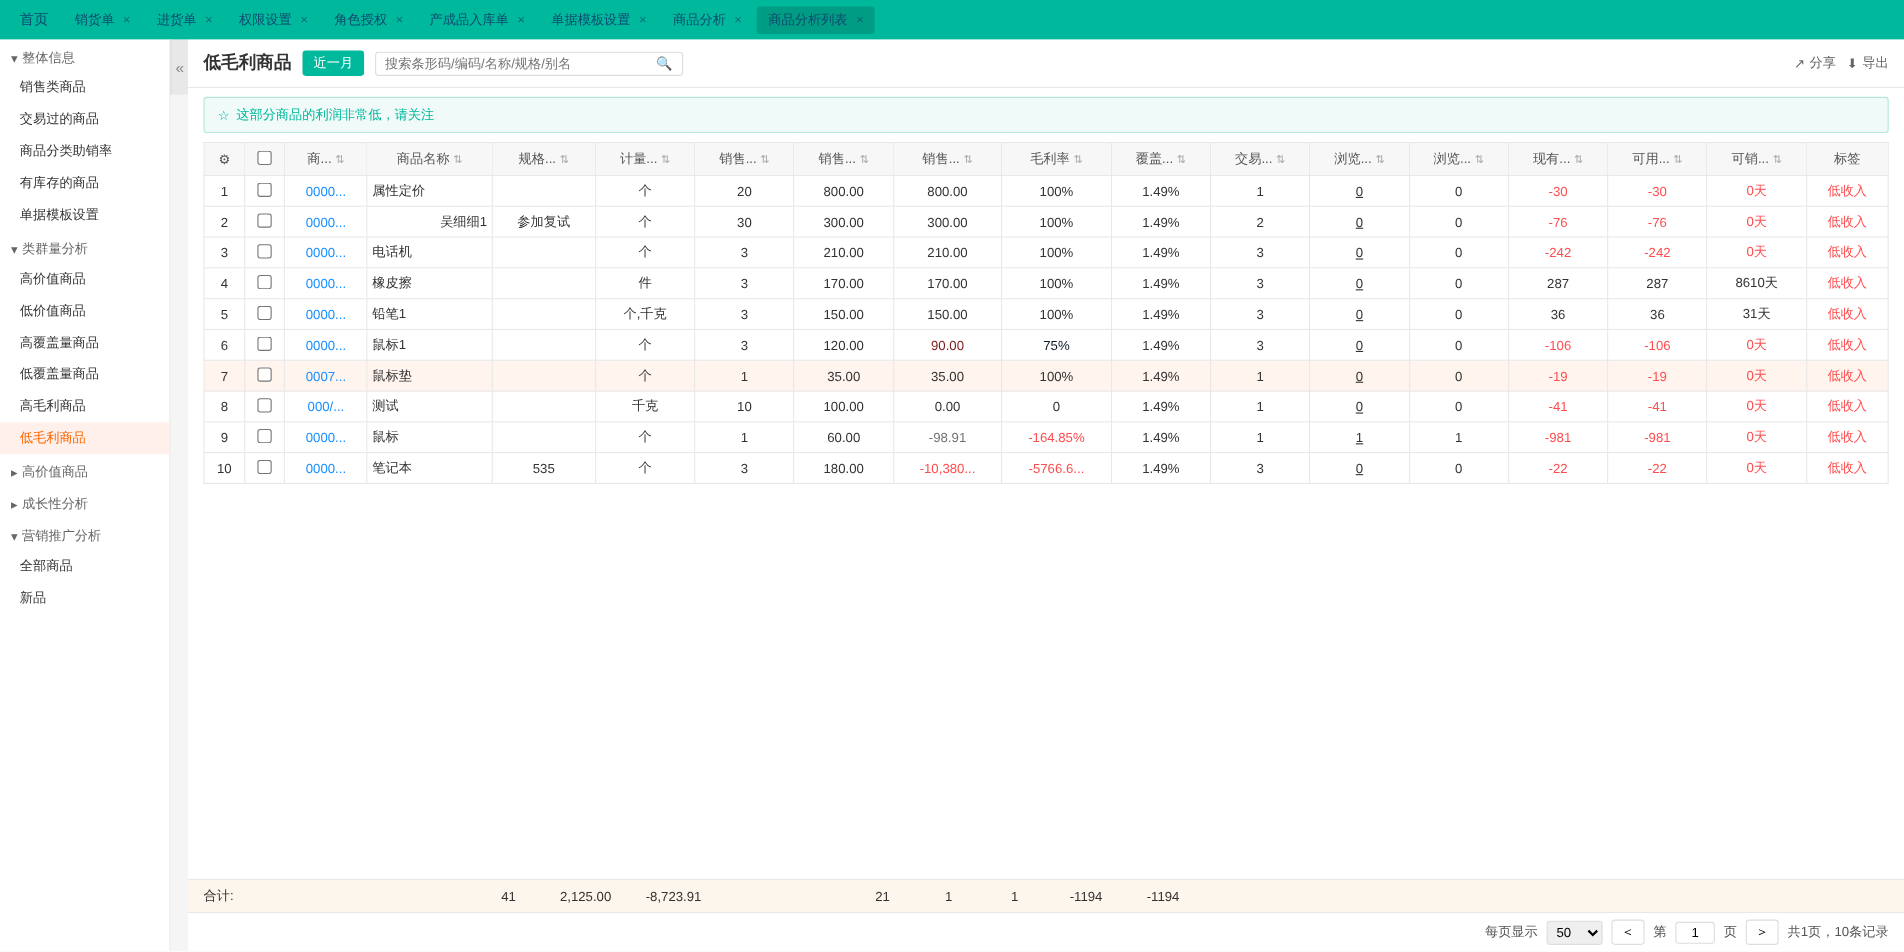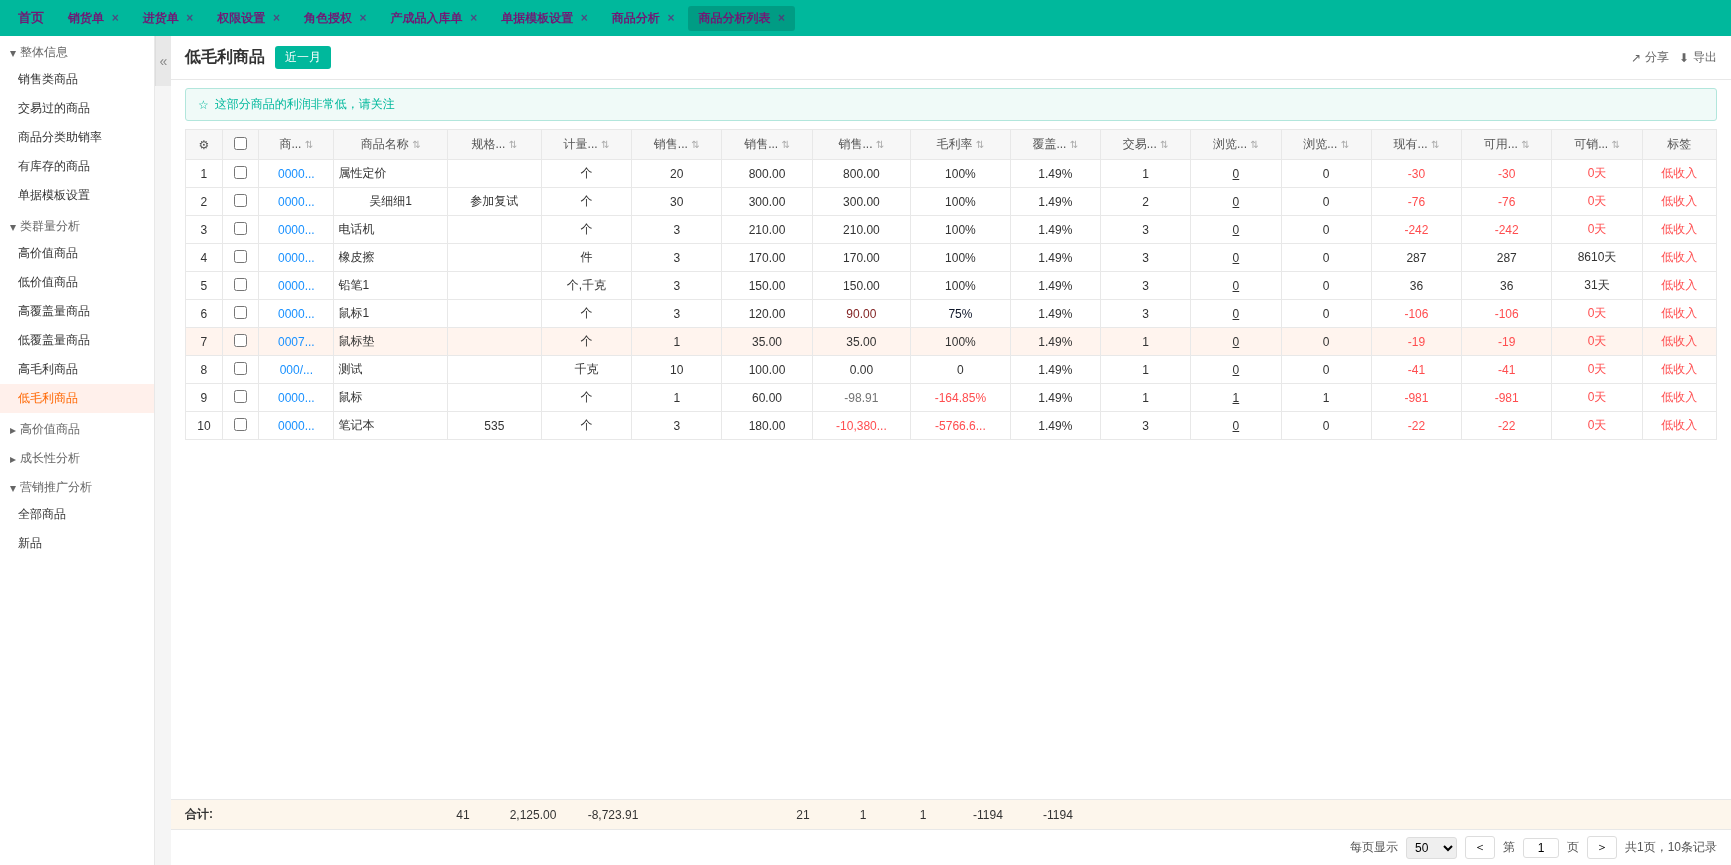--- a/index.html
+++ b/index.html
@@ -8,27 +8,26 @@
     
     .top-nav {
       background: #00b89c;
       display: flex;
       align-items: center;
       height: 36px;
       padding: 0 8px;
       gap: 4px;
     }
     .top-nav .nav-item {
-      color: #701a75;
+      color: #0c4a6e;
       padding: 4px 10px;
       cursor: pointer;
       font-size: 13px;
       border-radius: 3px;
       white-space: nowrap;
-      font-weight: bold;
     }
     .top-nav .nav-item.active { background: rgba(0,0,0,0.15); }
     .top-nav .nav-item .close-x { margin-left: 4px; opacity: 0.7; }
 
     
     .layout { display: flex; height: calc(100vh - 36px); }
 
     
     .sidebar {
       width: 155px;
@@ -169,21 +168,21 @@
 
     
     .table-footer {
       display: flex;
       align-items: center;
       border-top: 1px solid #e8e8e8;
       padding: 6px 14px;
       background: #fdf6ec;
       font-size: 12px;
     }
-    .footer-total-label { margin-right: 20px; font-weight: 700; color: #333; }
+    .footer-total-label { margin-right: 20px; font-weight: 400; color: #333; }
     .footer-cells {
       display: flex;
       gap: 0;
     }
     .footer-cell {
       min-width: 60px;
       text-align: center;
       padding: 0 4px;
       color: #333;
     }
@@ -296,20 +295,24 @@
     <div class="sidebar-item">新品</div>
   </div>
 
   <div class="collapse-btn">«</div>
 
   <div class="main-content">
 
     <div class="page-header">
       <span class="page-title">低毛利商品</span>
       <button class="filter-btn">近一月</button>
+      <div class="search-box">
+        <input type="text" placeholder="搜索条形码/编码/名称/规格/别名" style="">
+        <span>🔍</span>
+      </div>
       <div class="header-actions">
         <button class="action-btn">
           <span>↗</span>
           <span>分享</span>
         </button>
         <button class="action-btn">
           <span>⬇</span>
           <span>导出</span>
         </button>
       </div>
@@ -362,21 +365,21 @@
       <td>0</td>
       <td style="color:#ff4d4f">-30</td>
       <td style="color:#ff4d4f">-30</td>
       <td style="color:#ff4d4f">0天</td>
       <td style="color:#ff4d4f">低收入</td>
     </tr>
             <tr>
       <td>2</td>
       <td><input type="checkbox" style=""></td>
       <td style="color:#1890ff;cursor:pointer">0000...</td>
-      <td style="text-align:center">吴细细1</td>
+      <td style="text-align:right">吴细细1</td>
       <td>参加复试</td>
       <td>个</td>
       <td>30</td>
       <td>300.00</td>
       <td style="color:#333">300.00</td>
       <td style="color:#333">100%</td>
       <td>1.49%</td>
       <td>2</td>
       <td><span style="text-decoration:underline">0</span></td>
       <td>0</td>

